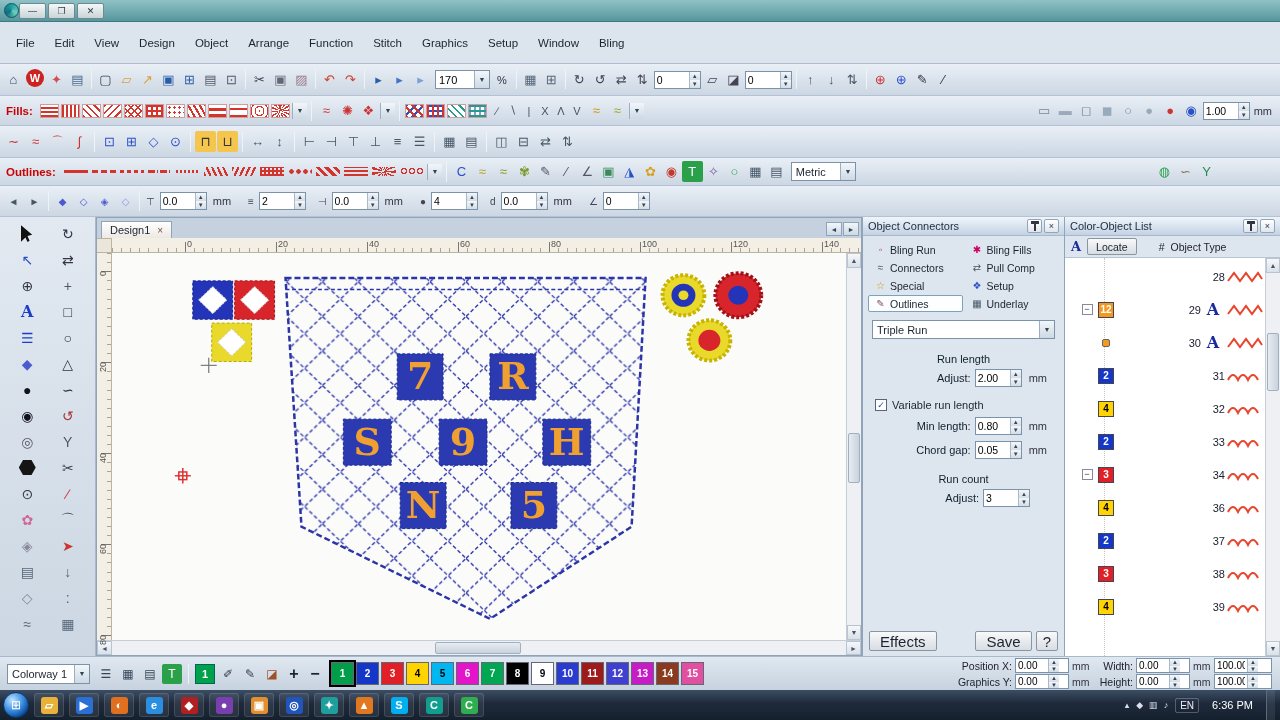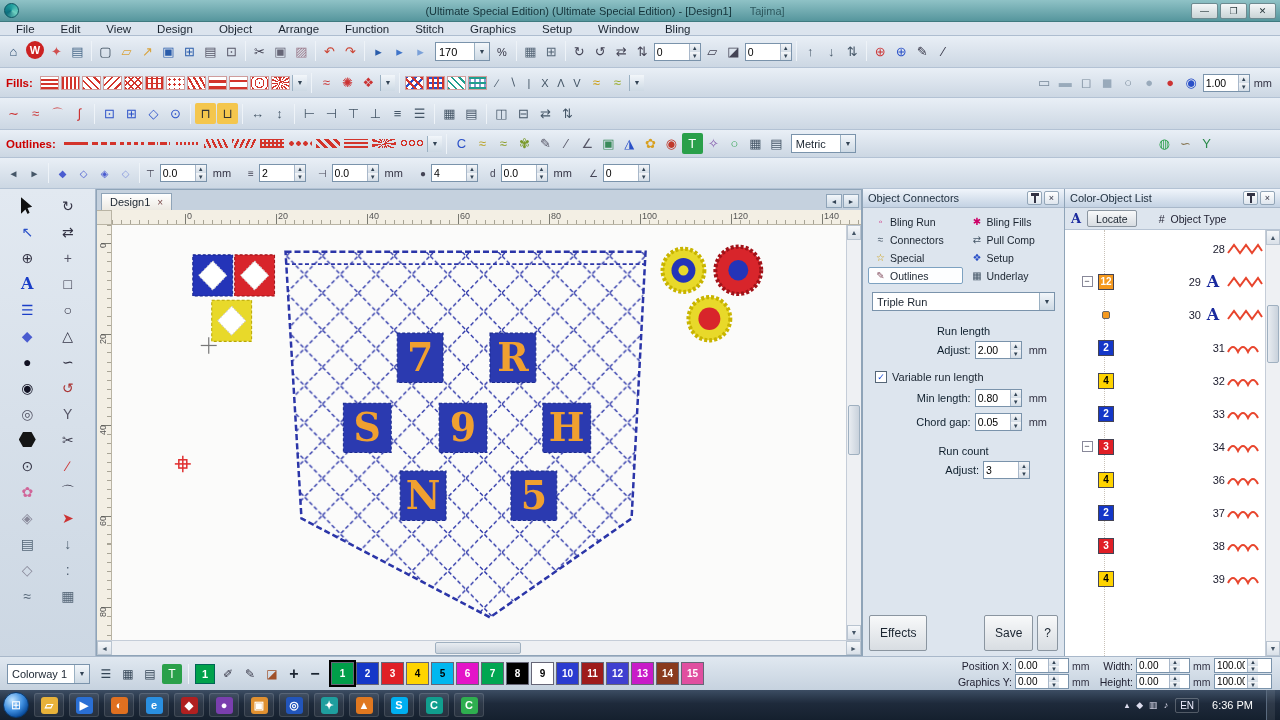--- a/index.html
+++ b/index.html
@@ -6,21 +6,21 @@
   html,body{width:1280px;height:720px;overflow:hidden}
   body{font-family:"Liberation Sans",sans-serif;font-size:11px;background:#ccd7e3;display:flex;flex-direction:column;color:#1a2430}
   
   .titlebar{height:22px;background:linear-gradient(#8fc2c6,#56969d);display:flex;align-items:center;padding:0 4px;border-bottom:1px solid #3f7a80;flex:0 0 auto}
   .app-logo{width:15px;height:15px;border-radius:50%;background:conic-gradient(#1f9e9e,#6fd0c0,#0d6e7e,#1f9e9e);border:1px solid #0c5560}
   .title-center{flex:1;text-align:center;color:#14333a;font-size:11px;white-space:nowrap;overflow:hidden}
   .title-suffix{color:#2f5a60;margin-left:18px}
   .winbtns{display:flex;gap:2px}
   .winbtn{width:27px;height:16px;border:1px solid #6d8a90;background:linear-gradient(#f4f7f8,#c9d4d6);display:flex;align-items:center;justify-content:center;font-size:9px;color:#28383c;border-radius:2px}
   
-  .menubar{height:14px;background:#dce4ee;display:flex;align-items:center;padding-left:8px;gap:10px;border-bottom:1px solid #aebdd0;flex:0 0 auto}
+  .menubar{height:42px;background:#dce4ee;display:flex;align-items:center;padding-left:8px;gap:4px;border-bottom:1px solid #aebdd0;flex:0 0 auto}
   .menu-item{padding:3px 8px;font-size:11.5px}
   
   .tbrow{display:flex;align-items:center;background:linear-gradient(#e9eff6,#ccd7e3);border-bottom:1px solid #b3c2d4;padding:1px 3px;gap:1px;flex:0 0 auto;overflow:hidden}
   #tb1{height:32px}#tb2{height:30px}#tb3{height:32px}#tb4{height:28px}#tb5{height:31px}
   .ti{min-width:21px;height:21px;display:flex;align-items:center;justify-content:center;font-size:13px;border:1px solid transparent;border-radius:2px}
   .ti.rnd{border-radius:50%;min-width:18px;height:18px;font-weight:bold;font-size:11px;margin:0 2px}
   .sep{width:1px;height:20px;background:#a4b4c8;margin:0 3px;border-right:1px solid #eef3f8}
   .label-red{color:#c00;font-weight:bold;font-size:11.5px;margin:0 5px 0 3px}
   .fi{width:19px;height:14px;border:1px solid #cf9d9d;background:#fff;margin:0 1px}
   .oi{width:24px;height:3px;margin:0 2px;align-self:center;background:#d3342b}
@@ -83,21 +83,21 @@
   .op-tab.sel{background:#fdfeff;border-color:#7da2c1}
   .op-tab .tic{font-size:10px;width:11px;text-align:center}
   .op-combo{margin:4px 9px 2px}
   .op-combo .cbtxt{flex:1}
   .op-sec{text-align:center;margin-top:12px;font-size:11px;color:#10202e}
   .op-row{display:flex;align-items:center;justify-content:flex-end;gap:4px;padding:4px 12px 2px 0}
   .op-row .lbl{color:#10202e}
   .op-check{display:flex;align-items:center;gap:5px;padding:10px 0 2px 12px}
   .cb{width:12px;height:12px;border:1px solid #567;background:#fff;display:flex;align-items:center;justify-content:center;font-size:9px;color:#1a4ed8}
   .op-bottom{margin-top:auto;display:flex;gap:4px;padding:5px 6px;align-items:center}
-  .btn{height:36px;border:1px solid #8a95a0;background:linear-gradient(#f8f9fa,#d8dde2);border-radius:2px;padding:0 10px;font-size:12px;display:flex;align-items:center;justify-content:center}
+  .btn{height:20px;border:1px solid #8a95a0;background:linear-gradient(#f8f9fa,#d8dde2);border-radius:2px;padding:0 10px;font-size:15px;display:flex;align-items:center;justify-content:center}
   .btn.sm{padding:0 6px}
   .op-bsp{flex:1}
   
   .cl-toolbar{height:22px;display:flex;align-items:center;gap:6px;padding:0 6px;background:#dde5ee;border-bottom:1px solid #b7c4d4;flex:0 0 auto}
   .cl-a{font-family:"DejaVu Serif",serif;font-weight:bold;color:#1a2a9e;font-size:13px}
   .cl-head{font-size:10.5px;color:#223}
   .cl-body{flex:1;display:flex;min-height:0;background:#fff}
   .co-list{flex:1;position:relative;overflow:hidden;padding-top:2px}
   .co-list::before{content:"";position:absolute;left:39px;top:0;bottom:0;border-left:1px dotted #c9c2b8}
   .co-row{height:33px;display:flex;align-items:center;padding-left:14px;position:relative}
@@ -132,23 +132,20 @@
   .tray .tic{font-size:9px;color:#dde}
   .lang{border:1px solid rgba(255,255,255,.25);padding:1px 4px;border-radius:2px}
   .clock{font-size:11px;color:#fff;padding:0 6px}
   .showdesk{width:9px;height:30px;border-left:1px solid #5a6a7e;background:rgba(255,255,255,.08)}
 </style>
 </head>
 <body>
 
 <div class="titlebar">
   <span class="app-logo"></span>
-  <div class="title-center">
-    <span>(Ultimate Special Edition) (Ultimate Special Edition) - [Design1]</span><span class="title-suffix">Tajima]</span>
-  </div>
   <div class="winbtns">
     <span class="winbtn">—</span>
     <span class="winbtn">❐</span>
     <span class="winbtn">✕</span>
   </div>
 </div>
 
 <div class="menubar">
 
 <span class="menu-item">File</span>

